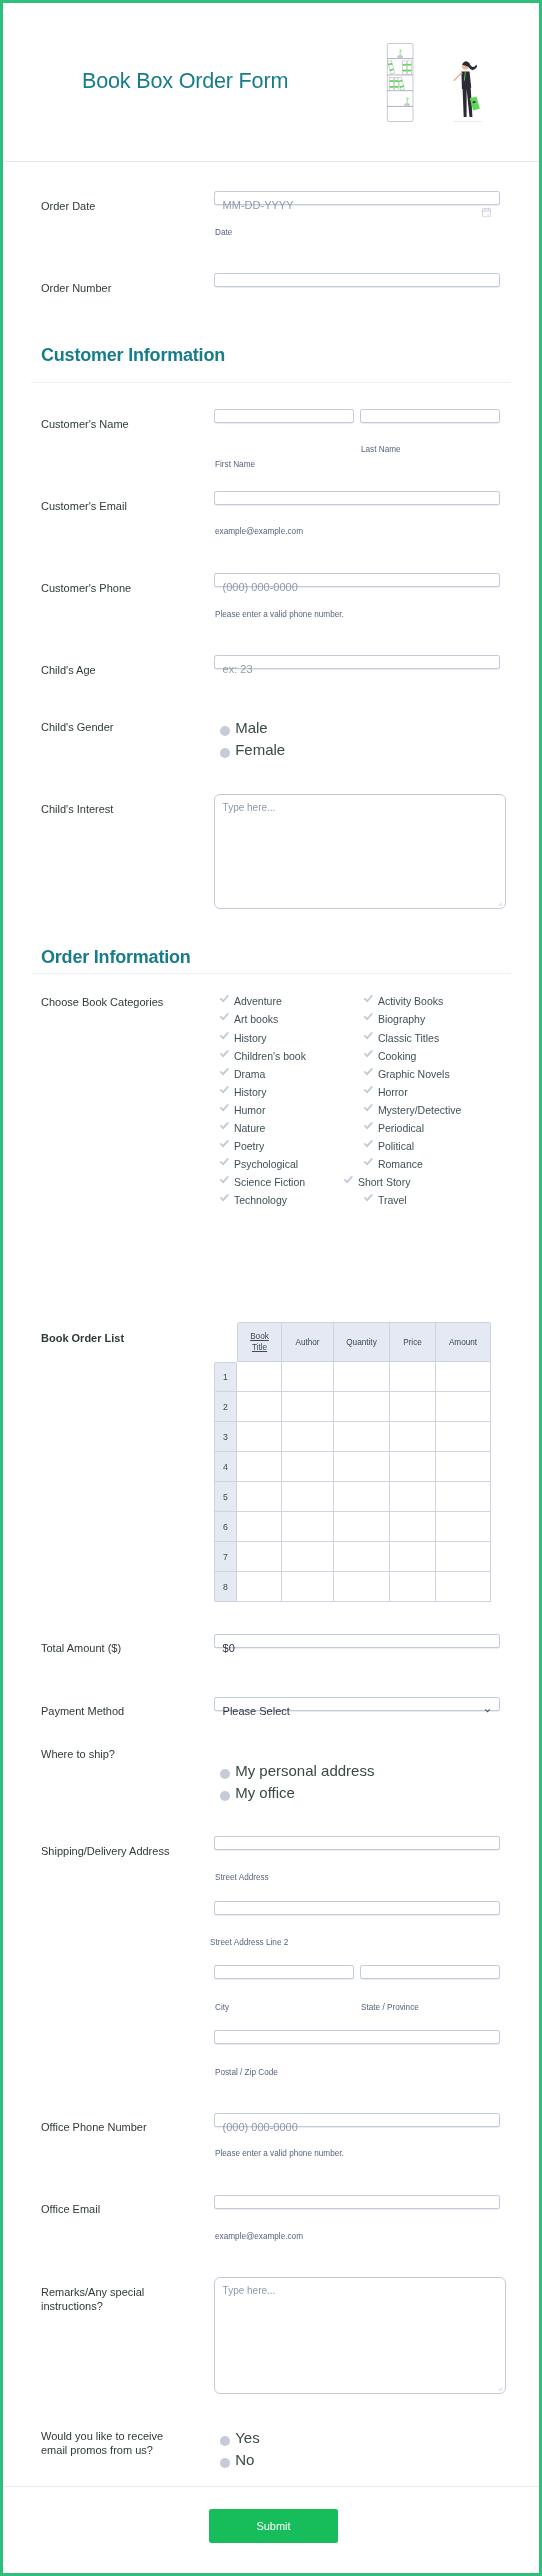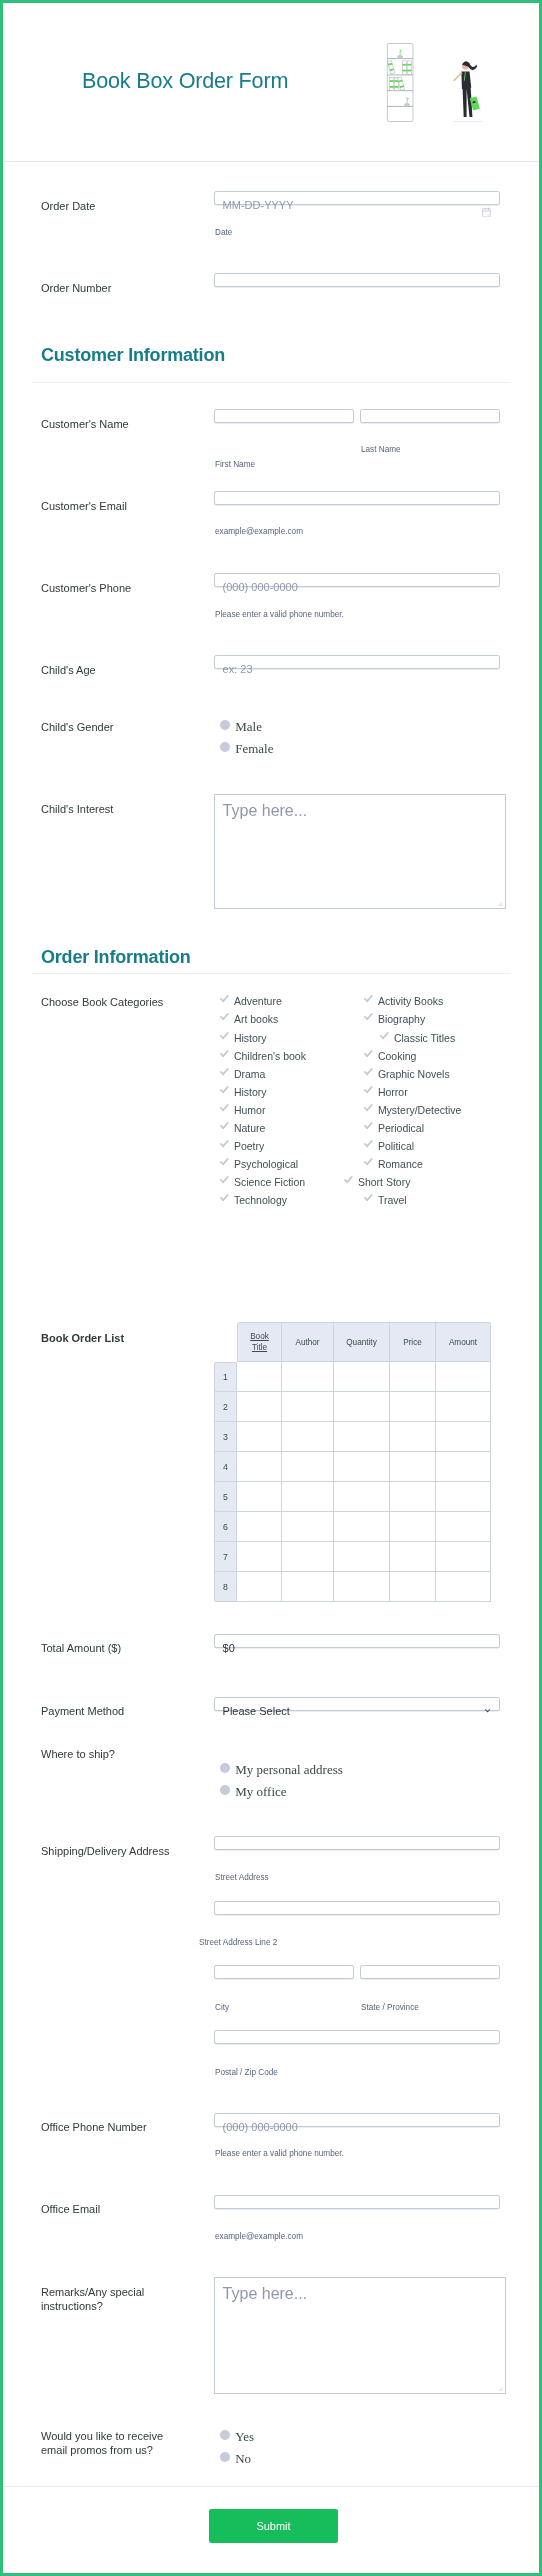--- a/index.html
+++ b/index.html
@@ -6,24 +6,24 @@
   html, body { width: 542px; height: 2576px; background: #ffffff; overflow: hidden; }
   body { font-family: "Liberation Sans", "DejaVu Sans", sans-serif; color: #2c3345; position: relative; }
   .frame { position: absolute; left: 0; top: 0; width: 542px; height: 2576px; border: 3.5px solid #2fbf7a; background: #fff; }
   .abs { position: absolute; }
   .title { left: 82px; top: 68px; font-size: 21.6px; color: #177d8a; font-weight: 400; letter-spacing: -0.2px; }
   .hr { position: absolute; height: 1.2px; background: #e3e7f0; }
   .label { position: absolute; left: 41px; font-size: 11px; color: #2f3b35; line-height: 14px; }
   .sub { position: absolute; font-size: 8.2px; color: #57647e; }
   .input { position: absolute; height: 14px; border: 0.6px solid #c3cad8; border-radius: 2.3px; background: #fff; box-shadow: 0 0.6px 0 #d8dce6; font-size: 11px; color: #2c3345; padding-left: 7.6px; line-height: 27px; }
   .ph { color: #8f98ad; }
-  .textarea { position: absolute; border: 0.6px solid #c3cad8; border-radius: 0; background: #fff; font-size: 16px; padding: 7px 7.6px; }
+  .textarea { position: absolute; border: 0.6px solid #c3cad8; border-radius: 6px; background: #fff; font-size: 10px; padding: 7px 7.6px; }
   .resize { position: absolute; right: 2.3px; bottom: 1.7px; width: 4.7px; height: 4.7px; }
   .section-h { position: absolute; left: 41px; font-size: 18px; color: #177d8a; font-weight: 700; letter-spacing: -0.2px; }
-  .radio-row { position: absolute; left: 220px; display: flex; align-items: center; font-size: 13px; color: #3a4a46; font-family: Liberation Serif, serif; }
+  .radio-row { position: absolute; left: 220px; display: flex; align-items: flex-end; font-size: 15px; color: #3a4a46; }
   .radio { width: 10px; height: 10px; border-radius: 50%; background: #c5cbd9; margin-right: 5.2px; margin-top: -3.5px; }
   .check-row { position: absolute; display: flex; align-items: center; font-size: 10.5px; color: #3f5156; }
   .check-row svg { margin-right: 5.2px; margin-top: -3.5px; }
   table.grid { position: absolute; left: 214px; top: 1322px; border-collapse: separate; border-spacing: 0; font-size: 8.2px; }
   .grid th { background: #e4e9f3; color: #3b4c4a; font-weight: 400; border: 0.6px solid #cdd3df; border-left: none; height: 40px; text-align: center; line-height: 11px; }
   .grid td { border-right: 0.6px solid #cdd3df; border-bottom: 0.6px solid #cdd3df; height: 30px; background: #fff; }
   .grid td.rn { background: #e4e9f3; text-align: center; color: #3b4c4a; font-size: 8.7px; border-left: 0.6px solid #cdd3df; }
   .grid th.corner { background: transparent; border: none; }
   .select-arrow { position: absolute; right: 8.2px; top: 9.3px; }
   .submit { position: absolute; left: 209px; top: 2509px; width: 129px; height: 34px; background: #18bd5b; color: #fff; border-radius: 2.3px; font-size: 11px; text-align: center; line-height: 34px; border: none; }
@@ -248,21 +248,21 @@
       <span>Activity Books</span>
     </div>
     <div class="check-row" style="left: 364px; top: 1013px;">
       <span style="display: inline-flex;">
         <svg width="8.7" height="7.6" viewBox="0 0 15 13">
           <path d="M1.5 6.5 L5.5 10.5 L13.5 1.5" stroke="#c3c9d6" stroke-width="3" fill="none" stroke-linecap="round"></path>
         </svg>
       </span>
       <span>Biography</span>
     </div>
-    <div class="check-row" style="left: 380px; top: 1032px; justify-content: center;">
+    <div class="check-row" style="left: 364px; top: 1032px; justify-content: center;">
       <span style="display: inline-flex;">
         <svg width="8.7" height="7.6" viewBox="0 0 15 13">
           <path d="M1.5 6.5 L5.5 10.5 L13.5 1.5" stroke="#c3c9d6" stroke-width="3" fill="none" stroke-linecap="round"></path>
         </svg>
       </span>
       <span>Classic Titles</span>
     </div>
     <div class="check-row" style="left: 364px; top: 1050px;">
       <span style="display: inline-flex;">
         <svg width="8.7" height="7.6" viewBox="0 0 15 13">
@@ -435,21 +435,21 @@
 </div>
 <div class="radio-row" style="top:1784px;">
   <span class="radio"></span>
   <span>My office</span>
 </div>
 
 <div class="label" style="top:1844px;">Shipping/Delivery Address</div>
 <div class="input" style="left:214px;top:1836px;width:286px;"></div>
 <div class="sub" style="left:215px;top:1873px;">Street Address</div>
 <div class="input" style="left:214px;top:1901px;width:286px;"></div>
-<div class="sub" style="left:199px;top:1938px;">Street Address Line 2</div>
+<div class="sub" style="left:210px;top:1938px;">Street Address Line 2</div>
 <div class="input" style="left:214px;top:1965px;width:140px;"></div>
 <div class="input" style="left:360px;top:1965px;width:140px;"></div>
 <div class="sub" style="left:215px;top:2003px;">City</div>
 <div class="sub" style="left:361px;top:2003px;">State / Province</div>
 <div class="input" style="left:214px;top:2030px;width:286px;"></div>
 <div class="sub" style="left:215px;top:2068px;">Postal / Zip Code</div>
 
 <div class="label" style="top:2120px;">Office Phone Number</div>
 <div class="input" style="left:214px;top:2113px;width:286px;">
   <span class="ph">(000) 000-0000</span>

